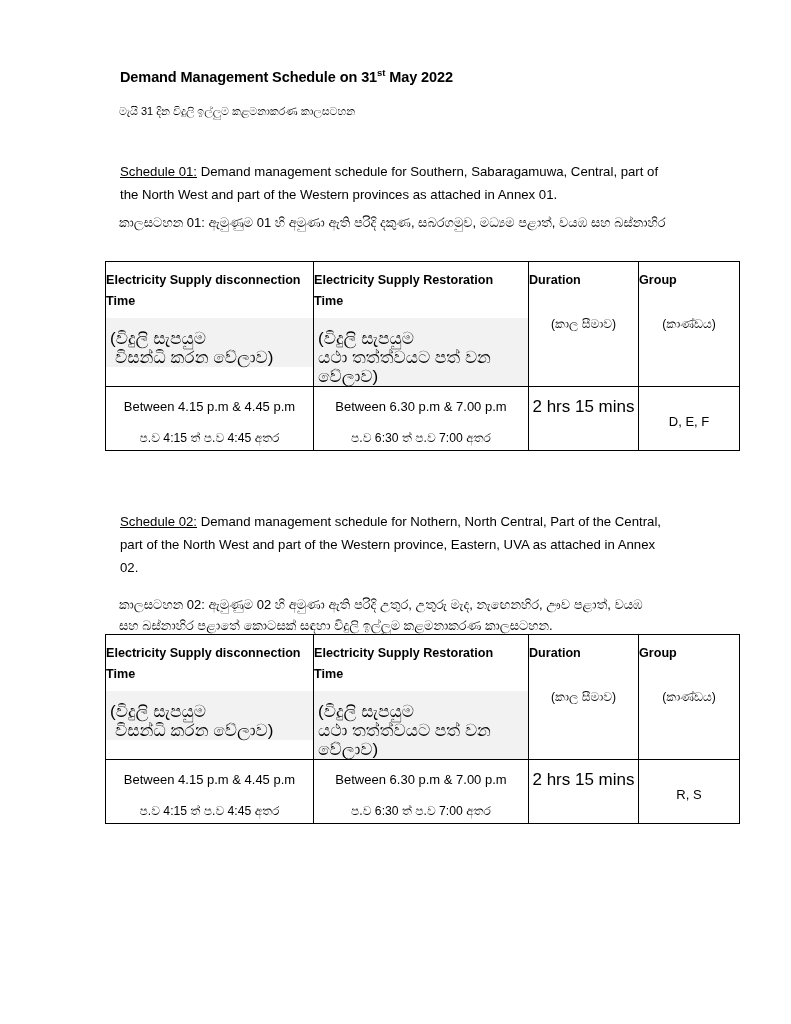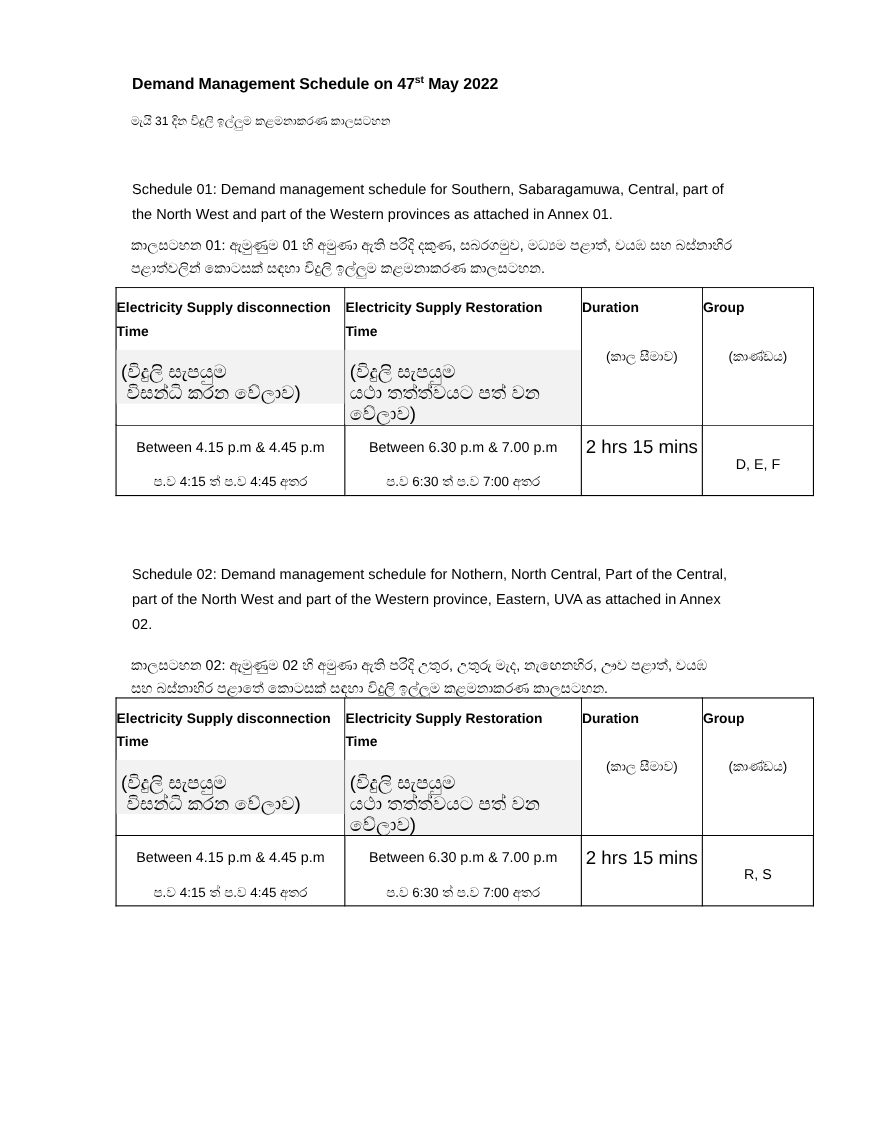--- a/index.html
+++ b/index.html
@@ -58,20 +58,21 @@
     width: 560px;
   }
   .para-si {
     position: absolute;
     font-size: 13px;
     line-height: 21px;
     color: #000;
     width: 565px;
   }
   .u-thin {
+    text-decoration: underline;
     text-decoration-color: #000;
   }
 
   
   .sched-table {
     position: absolute;
     border-collapse: collapse;
     table-layout: fixed;
     width: 634px;
     background: #fff;
@@ -145,27 +146,27 @@
     text-align: center;
     font-size: 13px;
     padding-top: 27px;
   }
 </style>
 </head>
 <body>
 
 <div class="page">
 
-  <div class="doc-title"><span>Demand Management Schedule on 47</span><sup>st</sup><span> May 2022</span></div>
+  <div class="doc-title"><span>Demand Management Schedule on 31</span><sup>st</sup><span> May 2022</span></div>
 
   <div class="doc-subtitle">මැයි 31 දින විදුලි ඉල්ලුම කළමනාකරණ කාලසටහන</div>
 
   <div class="para-en" style="left:120px; top:160px;"><span class="u-thin">Schedule 01:</span><span> Demand management schedule for Southern, Sabaragamuwa, Central, part of</span><br><span>the North West and part of the Western provinces as attached in Annex 01.</span></div>
 
-  <div class="para-si" style="left:119px; top:212px;"><span>කාලසටහන 01: ඇමුණුම 01 හි අමුණා ඇති පරිදි දකුණ, සබරගමුව, මධ්‍යම පළාත්, වයඹ සහ බස්නාහිර</span><br><span>පළාත්වලින් කොටසක් සඳහා විදුලි ඉල්ලුම කළමනාකරණ කාලසටහන.</span></div>
+  <div class="para-si" style="left:119px; top:212px;"><span>කාලසටහන 01: ඇමුණුම 01 හි අමුණා ඇති පරිදි දකුණ, සබරගමුව, මධ්‍යම පළාත්, වයඹ සහ බස්නාහිර</span><br></div>
 
   <table class="sched-table" style="left:105px; top:261px;">
     <tbody>
         <tr>
       <td class="col-a hdr-cell">
         <span class="hdr-en">Electricity Supply disconnection</span>
         <span class="hdr-en" style="padding-top:0;">Time</span>
         <span class="hdr-si-left"><span>(විදුලි සැපයුම</span><br><span style="padding-left:5px;display:inline-block;">විසන්ධි කරන වේලාව)</span></span>
       </td>
       <td class="col-b hdr-cell">

